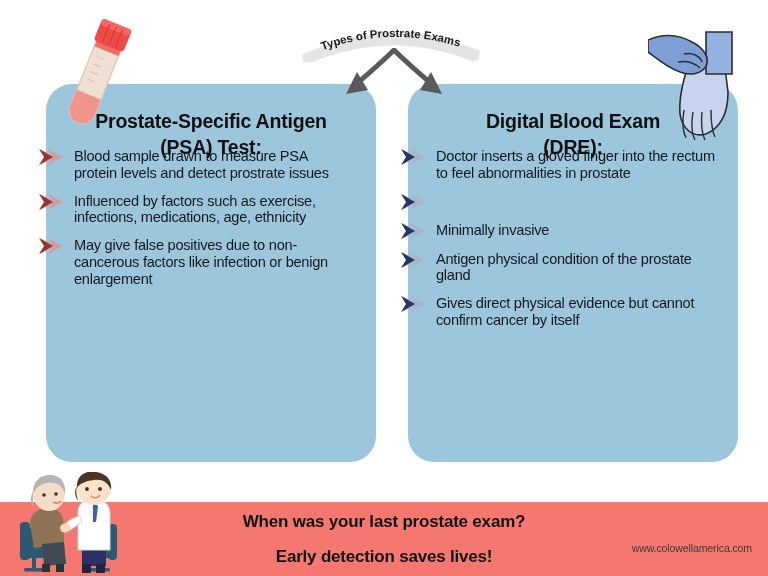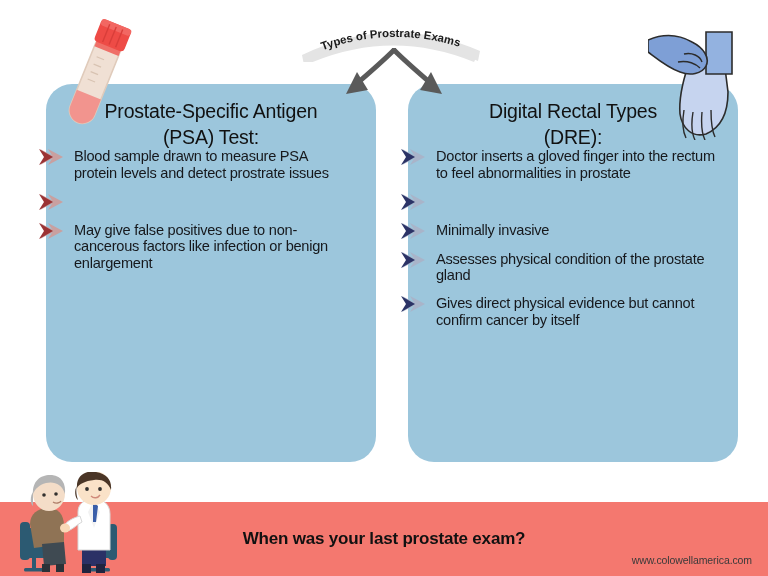--- a/index.html
+++ b/index.html
@@ -57,25 +57,25 @@
     width: 330px;
     height: 378px;
   }
   .card-right {
     left: 408px;
     top: 84px;
     width: 330px;
     height: 378px;
   }
   .card-title {
-    margin: 0;
+    margin: 10px;
     padding: 14px 26px 2px 26px;
     text-align: center;
     font-size: 19.5px;
-    font-weight: normal;
+    font-weight: bold;
     line-height: 1.35;
     color: #111111;
     letter-spacing: -0.2px;
   }
 
   
   .bullets {
     list-style: none;
     margin: 0;
     padding: 0;
@@ -151,21 +151,21 @@
   .cta-line {
     font-size: 17px;
     font-weight: bold;
     color: #111111;
     line-height: 1.25;
     letter-spacing: -0.2px;
   }
   .site-url {
     position: absolute;
     right: 16px;
-    bottom: 10px;
+    bottom: 22px;
     font-size: 10.5px;
     color: #3a3a3a;
     letter-spacing: -0.1px;
   }
 
   
   .consult-deco {
     position: absolute;
     left: 8px;
     bottom: 0px;
@@ -218,37 +218,38 @@
         <span class="bullet-text">Blood sample drawn to measure PSA protein levels and detect prostrate issues</span>
       </li>
       <li class="bullet">
         <span class="bullet-arrow">
           <svg viewBox="0 0 30 18" width="30" height="18">
             <path d="M 2 1 L 17 9 L 2 17 L 7 9 Z" fill="#c9a0a0"></path>
             <path d="M 10 1 L 25 9 L 10 17 L 15 9 Z" fill="#c9a0a0"></path>
             <path d="M 1 1 L 15 9 L 1 17 L 6 9 Z" fill="#9b3334"></path>
           </svg>
         </span>
+        <span class="bullet-text">Influenced by factors such as exercise, infections, medications, age, ethnicity</span>
       </li>
       <li class="bullet">
         <span class="bullet-arrow">
           <svg viewBox="0 0 30 18" width="30" height="18">
             <path d="M 2 1 L 17 9 L 2 17 L 7 9 Z" fill="#c9a0a0"></path>
             <path d="M 10 1 L 25 9 L 10 17 L 15 9 Z" fill="#c9a0a0"></path>
             <path d="M 1 1 L 15 9 L 1 17 L 6 9 Z" fill="#9b3334"></path>
           </svg>
         </span>
         <span class="bullet-text">May give false positives due to non-cancerous factors like infection or benign enlargement</span>
       </li>
     </ul>
   </div>
 
   <div class="card card-right">
     <h2 class="card-title">
-      <span>Digital Rectal Types</span><br>
+      <span>Digital Blood Exam</span><br>
       <span>(DRE):</span>
     </h2>
     <ul class="bullets">
       <li class="bullet">
         <span class="bullet-arrow">
           <svg viewBox="0 0 30 18" width="30" height="18">
             <path d="M 2 1 L 17 9 L 2 17 L 7 9 Z" fill="#a9b4c9"></path>
             <path d="M 10 1 L 25 9 L 10 17 L 15 9 Z" fill="#a9b4c9"></path>
             <path d="M 1 1 L 15 9 L 1 17 L 6 9 Z" fill="#2b3366"></path>
           </svg>
@@ -275,21 +276,21 @@
         <span class="bullet-text">Minimally invasive</span>
       </li>
       <li class="bullet">
         <span class="bullet-arrow">
           <svg viewBox="0 0 30 18" width="30" height="18">
             <path d="M 2 1 L 17 9 L 2 17 L 7 9 Z" fill="#a9b4c9"></path>
             <path d="M 10 1 L 25 9 L 10 17 L 15 9 Z" fill="#a9b4c9"></path>
             <path d="M 1 1 L 15 9 L 1 17 L 6 9 Z" fill="#2b3366"></path>
           </svg>
         </span>
-        <span class="bullet-text">Assesses physical condition of the prostate gland</span>
+        <span class="bullet-text">Antigen physical condition of the prostate gland</span>
       </li>
       <li class="bullet">
         <span class="bullet-arrow">
           <svg viewBox="0 0 30 18" width="30" height="18">
             <path d="M 2 1 L 17 9 L 2 17 L 7 9 Z" fill="#a9b4c9"></path>
             <path d="M 10 1 L 25 9 L 10 17 L 15 9 Z" fill="#a9b4c9"></path>
             <path d="M 1 1 L 15 9 L 1 17 L 6 9 Z" fill="#2b3366"></path>
           </svg>
         </span>
         <span class="bullet-text">Gives direct physical evidence but cannot confirm cancer by itself</span>
@@ -329,20 +330,21 @@
 
       <path d="M 0 22 C 14 16 30 16 44 24 C 56 30 62 40 58 48 C 54 56 42 58 32 54 C 20 50 8 40 0 34 Z" fill="#7e9fd6" stroke="#2c2c2c" stroke-width="1.6"></path>
       <path d="M 36 36 C 44 34 52 38 54 44" stroke="#2c2c2c" stroke-width="1.4" fill="none"></path>
       <path d="M 30 44 C 40 42 48 46 52 50" stroke="#2c2c2c" stroke-width="1.4" fill="none"></path>
     </svg>
   </div>
 
   <div class="bottom-banner">
     <div class="cta-block">
       <div class="cta-line">When was your last prostate exam?</div>
+      <div class="cta-line">Early detection saves lives!</div>
     </div>
     <div class="site-url">www.colowellamerica.com</div>
   </div>
 
   <div class="consult-deco">
     <svg viewBox="0 0 124 104" width="124" height="104">
 
       <path d="M 14 56 L 44 56 L 44 86 L 14 86 Z" fill="#2c5a72"></path>
       <rect x="12" y="50" width="10" height="38" rx="4" fill="#2c5a72"></rect>
       <rect x="24" y="86" width="4" height="12" fill="#2c5a72"></rect>

